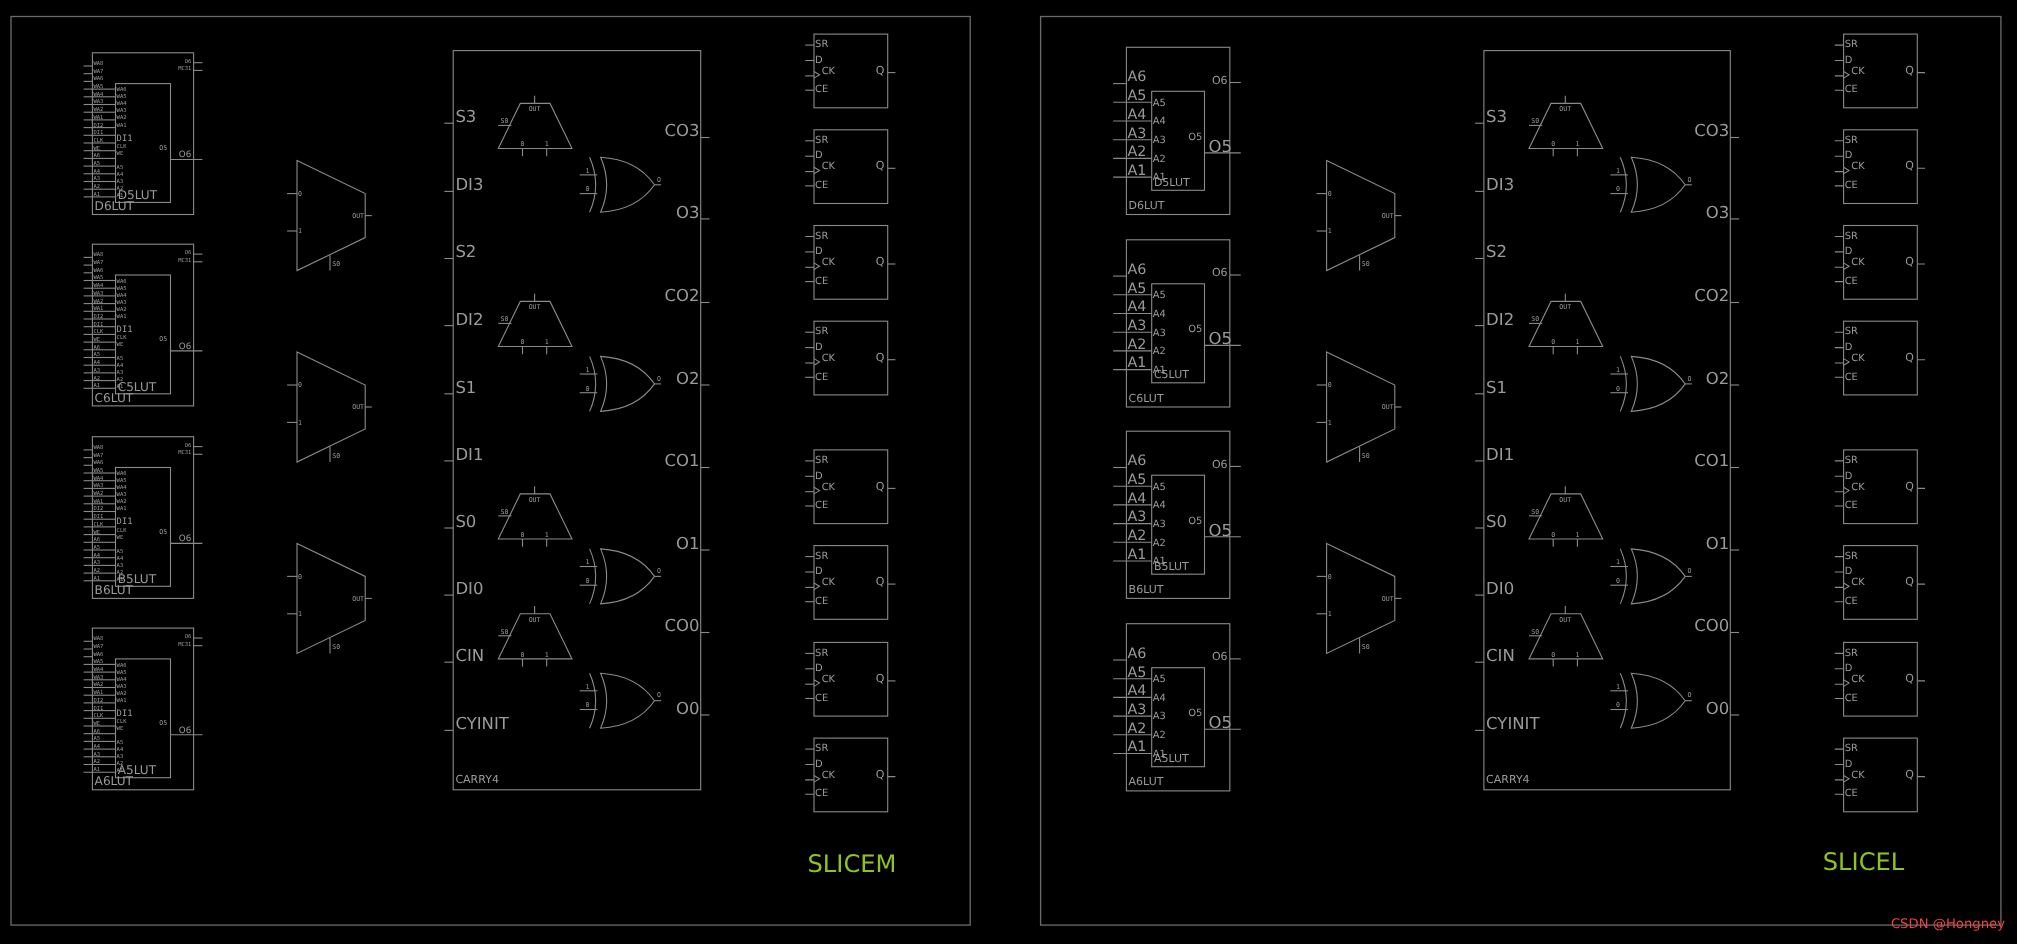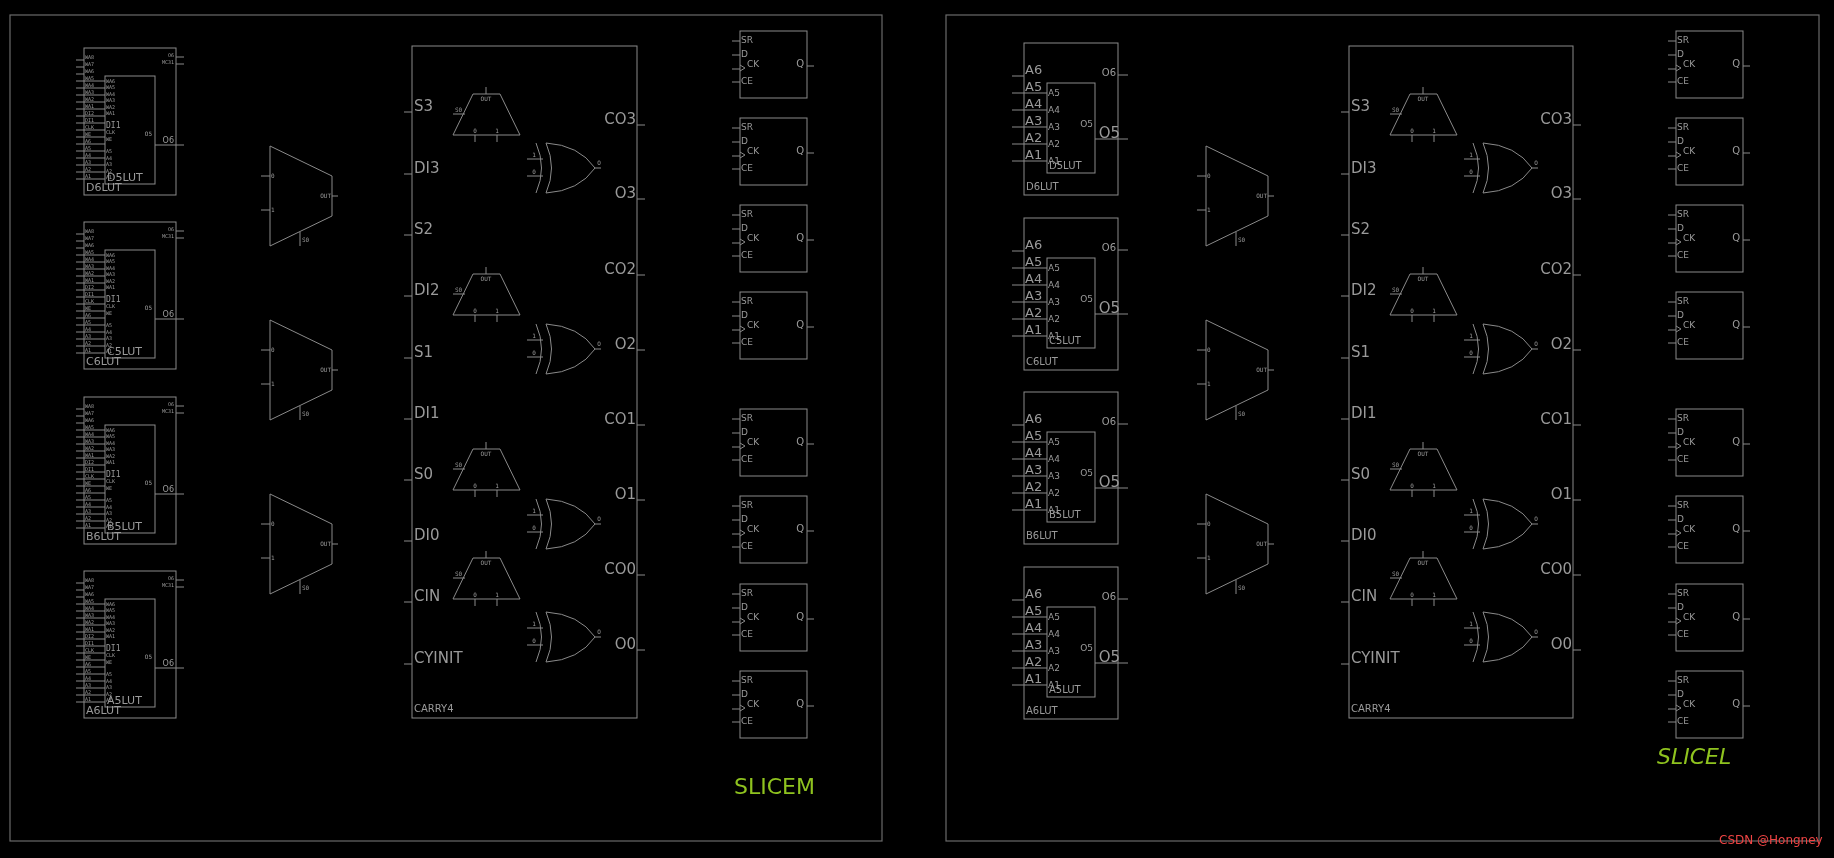--- a/index.html
+++ b/index.html
@@ -948,14 +948,14 @@
         <text x="1683" y="707" font-size="9" class="t" text-anchor="start">CK</text>
         <line x1="1668" y1="722" x2="1676" y2="722" class="ln"></line>
         <text x="1677" y="724" font-size="9" class="t" text-anchor="start">CE</text>
         <text x="1740" y="707" font-size="10" class="t" text-anchor="end">Q</text>
         <line x1="1743" y1="706" x2="1750" y2="706" class="ln"></line>
       </g>
     </g>
   </svg>
 
 <div class="slice-label" id="lbl-slicem" style="left: 734px; top: 774px;">SLICEM</div>
-<div class="slice-label" id="lbl-slicel" style="left: 1657px; top: 744px; font-style: italic;">SLICEL</div>
+<div class="slice-label" id="lbl-slicel" style="left: 1657px; top: 772px;">SLICEL</div>
 <div class="watermark" style="left:1719px;top:833px;">CSDN @Hongney</div>
 
 </body></html>

